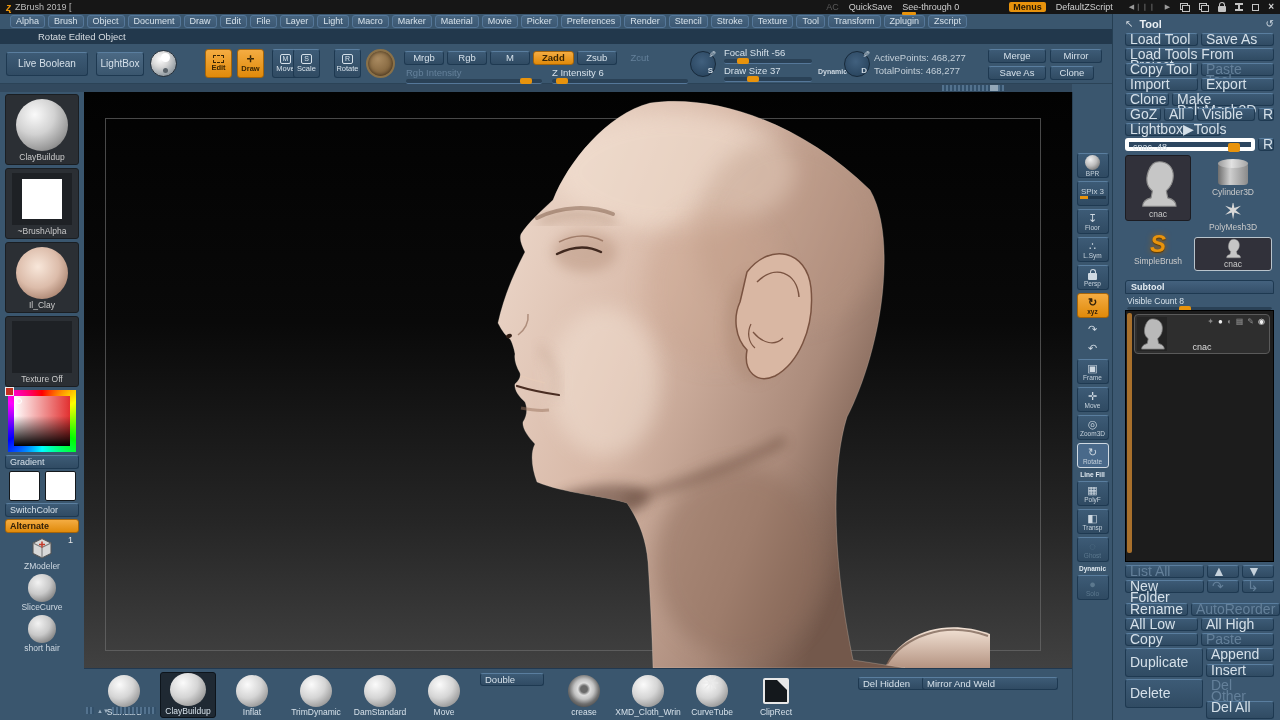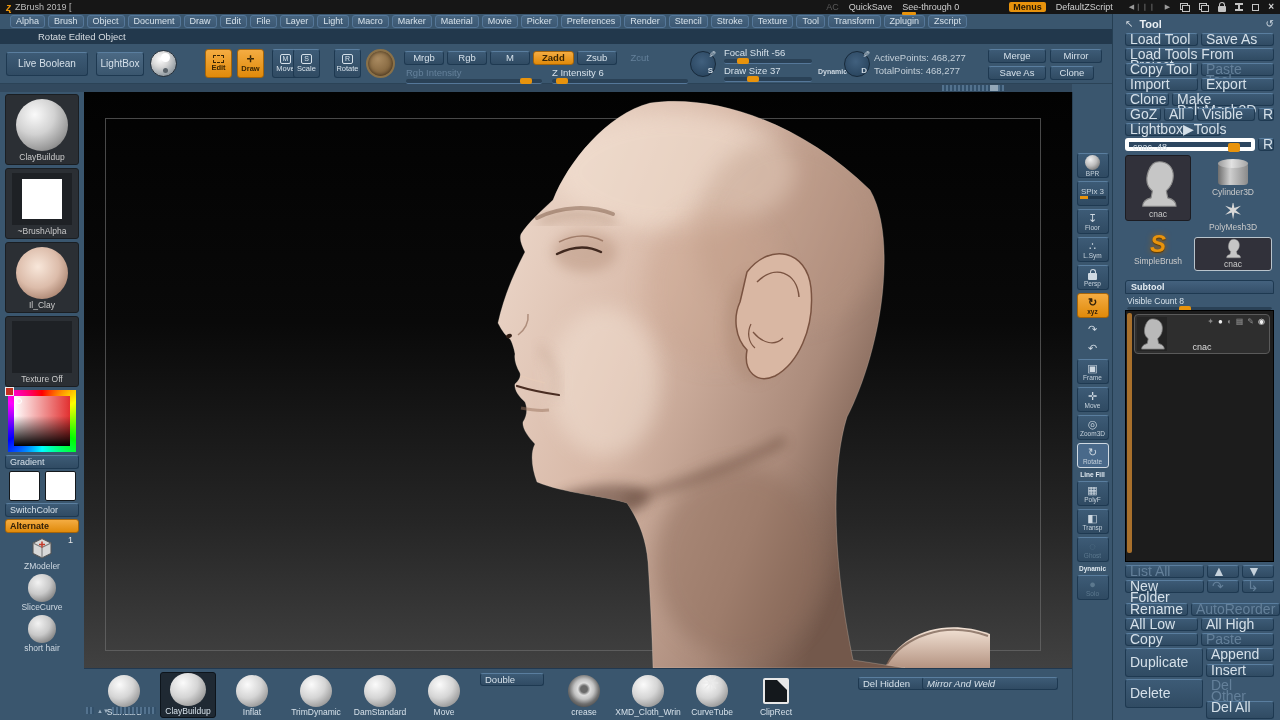--- a/index.html
+++ b/index.html
@@ -207,21 +207,21 @@
     background:radial-gradient(circle at 36% 30%, #fbfbfb, #d5d5d5 45%, #9a9a9a 78%, #636363); }
   .bb-slot.sel .bb-thumb { width:36px; height:36px; }
   .bb-thumb.torus { background:radial-gradient(circle at 50% 44%, #6a6a6a 0 14%, #dedede 26%, #c2c2c2 42%, #707070 62%, #4a4a4a 80%); }
   .bb-thumb.spiky { position:relative; }
   .bb-thumb.spiky::after { content:"✳"; position:absolute; left:5px; top:-4px; font-size:22px; color:#e9e9e9; }
   .bb-rect { width:26px; height:26px; background:#14181c; border:2px solid #e8e8e8; border-radius:2px; position:relative; margin-bottom:3px; }
   .bb-rect::after { content:""; position:absolute; right:0; top:0; width:0; height:0;
     border-top:10px solid #e8e8e8; border-left:10px solid transparent; }
   #double-btn { position:absolute; left:396px; top:4px; width:64px; height:13px; line-height:11px; text-align:left; padding:0 4px; }
   #delhidden-btn { position:absolute; left:774px; top:8px; width:75px; height:13px; line-height:11px; text-align:left; padding:0 4px; }
-  #mirrorweld-btn { position:absolute; left:838px; top:8px; width:136px; height:13px; line-height:11px; text-align:left; padding:0 4px;font-style:italic; }
+  #mirrorweld-btn { position:absolute; left:838px; top:8px; width:136px; height:13px; line-height:11px; text-align:left; padding:0 4px; }
   .bb-scroll { position:absolute; left:2px; top:38px; display:flex; align-items:center; gap:3px; color:#9db1c2; font-size:6px; }
   .bb-scroll .bar { width:44px; height:7px; background:repeating-linear-gradient(90deg,#53728e 0 2px,#33506a 2px 4px); }
 
   .cube-svg { display:block; margin:0 auto; }
 </style>
 </head>
 <body>
 
 <div class="app">
 

